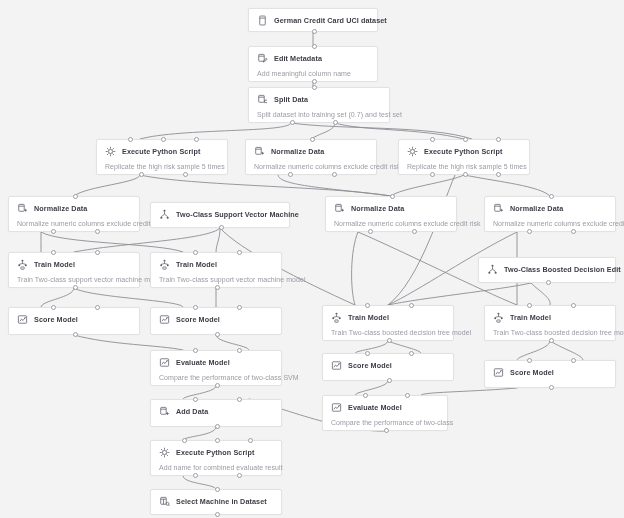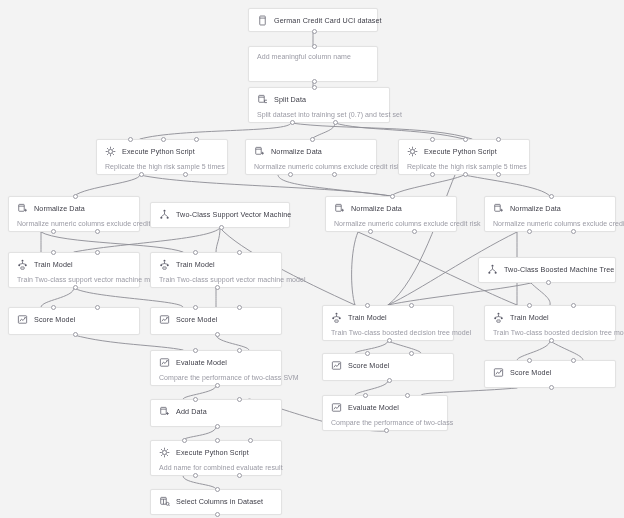--- a/index.html
+++ b/index.html
@@ -53,21 +53,21 @@
     width: 11px;
     height: 11px;
     flex: 0 0 11px;
     margin-right: 6px;
     display: block;
     color: #5a5a68;
   }
   .node-icon svg { display: block; }
   .node-title {
     font-size: 7.2px;
-    font-weight: normal;
+    font-weight: bold;
     color: #3c3c46;
     line-height: 10px;
     letter-spacing: 0.1px;
     white-space: nowrap;
   }
   .node-sub {
     font-size: 7px;
     color: #9a9aa4;
     line-height: 10px;
     padding: 5px 8px 0 8px;
@@ -138,20 +138,30 @@
             <svg viewBox="0 0 16 16" width="11" height="11" fill="none" stroke="currentColor" stroke-width="1.1">
               <rect x="4" y="1.5" width="8" height="13" rx="1"></rect>
               <line x1="4" y1="4.5" x2="12" y2="4.5"></line>
             </svg>
           </span>
           <span class="node-title">German Credit Card UCI dataset</span>
         </div>
         <span class="port port-out" style="left: 62.5px;"></span>
       </div>
       <div class="node" style="left: 248px; top: 46px; width: 130px; height: 36px;">
+        <div class="node-head">
+          <span class="node-icon">
+            <svg viewBox="0 0 16 16" width="11" height="11" fill="none" stroke="currentColor" stroke-width="1.1">
+              <rect x="2.5" y="2" width="8" height="10" rx="1"></rect>
+              <line x1="2.5" y1="4.6" x2="10.5" y2="4.6"></line>
+              <path d="M9.5 11.5 L13.5 7.5 L14.8 8.8 L10.8 12.8 L9.2 13.2 Z"></path>
+            </svg>
+          </span>
+          <span class="node-title">Edit Metadata</span>
+        </div>
         <div class="node-sub">Add meaningful column name</div>
         <span class="port port-in" style="left: 62.5px;"></span>
         <span class="port port-out" style="left: 62.5px;"></span>
       </div>
       <div class="node" style="left: 248px; top: 87px; width: 142px; height: 36px;">
         <div class="node-head">
           <span class="node-icon">
             <svg viewBox="0 0 16 16" width="11" height="11" fill="none" stroke="currentColor" stroke-width="1.1">
               <rect x="2.5" y="2" width="8" height="10" rx="1"></rect>
               <line x1="2.5" y1="4.6" x2="10.5" y2="4.6"></line>
@@ -317,21 +327,21 @@
       <div class="node" style="left: 478px; top: 257px; width: 138px; height: 26px;">
         <div class="node-head">
           <span class="node-icon">
             <svg viewBox="0 0 16 16" width="11" height="11" fill="none" stroke="currentColor" stroke-width="1.1">
               <circle cx="8" cy="2.6" r="1.5" fill="currentColor" stroke="none"></circle>
               <circle cx="3.4" cy="12.6" r="1.5" fill="currentColor" stroke="none"></circle>
               <circle cx="12.6" cy="12.6" r="1.5" fill="currentColor" stroke="none"></circle>
               <path d="M8 4.1 L8 7.5 M8 7.5 L3.4 11.1 M8 7.5 L12.6 11.1"></path>
             </svg>
           </span>
-          <span class="node-title">Two-Class Boosted Machine Tree</span>
+          <span class="node-title">Two-Class Boosted Decision Edit</span>
         </div>
         <span class="port port-out" style="left: 66.5px;"></span>
       </div>
       <div class="node" style="left: 8px; top: 307px; width: 132px; height: 28px;">
         <div class="node-head">
           <span class="node-icon">
             <svg viewBox="0 0 16 16" width="11" height="11" fill="none" stroke="currentColor" stroke-width="1.1">
               <rect x="2" y="2.6" width="12" height="10.8" rx="1"></rect>
               <path d="M4.2 10.6 L6.6 7.4 L8.8 9.4 L11.8 5.4"></path>
               <circle cx="11.8" cy="5.4" r="0.9" fill="currentColor" stroke="none"></circle>
@@ -492,19 +502,19 @@
         <div class="node-head">
           <span class="node-icon">
             <svg viewBox="0 0 16 16" width="11" height="11" fill="none" stroke="currentColor" stroke-width="1.1">
               <rect x="2.5" y="2" width="8" height="10" rx="1"></rect>
               <line x1="2.5" y1="4.6" x2="10.5" y2="4.6"></line>
               <line x1="6.5" y1="4.6" x2="6.5" y2="12"></line>
               <circle cx="12.4" cy="11.4" r="2.1"></circle>
               <line x1="13.9" y1="12.9" x2="15.3" y2="14.3"></line>
             </svg>
           </span>
-          <span class="node-title">Select Columns in Dataset</span>
+          <span class="node-title">Select Machine in Dataset</span>
         </div>
         <span class="port port-in" style="left: 63.5px;"></span>
         <span class="port port-out" style="left: 63.5px;"></span>
       </div>
     </div>
 </div>
 
 </body></html>

